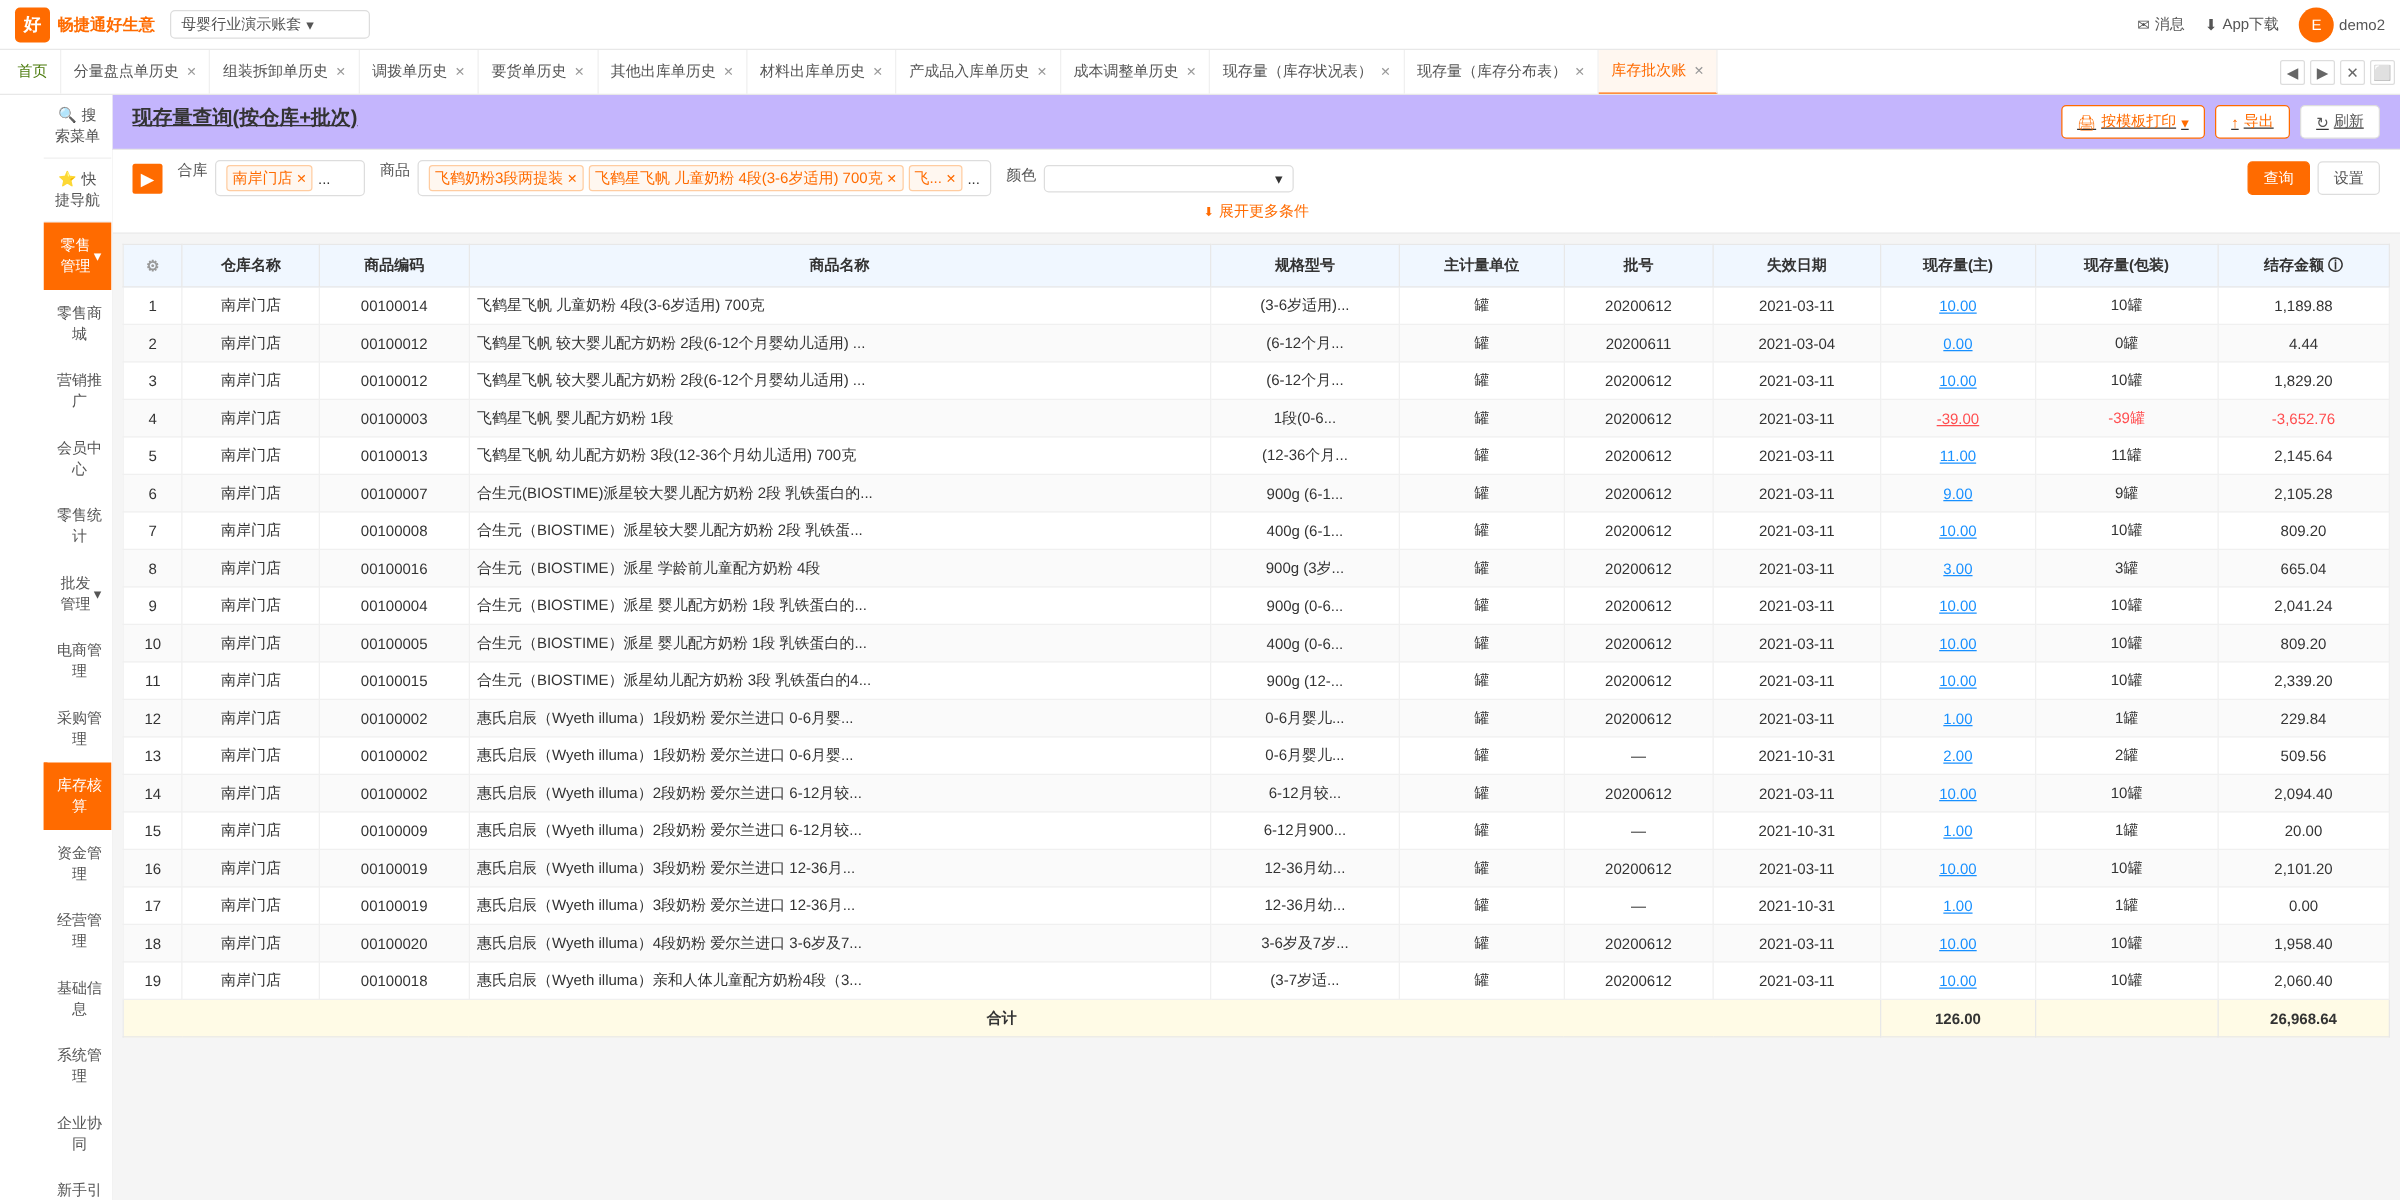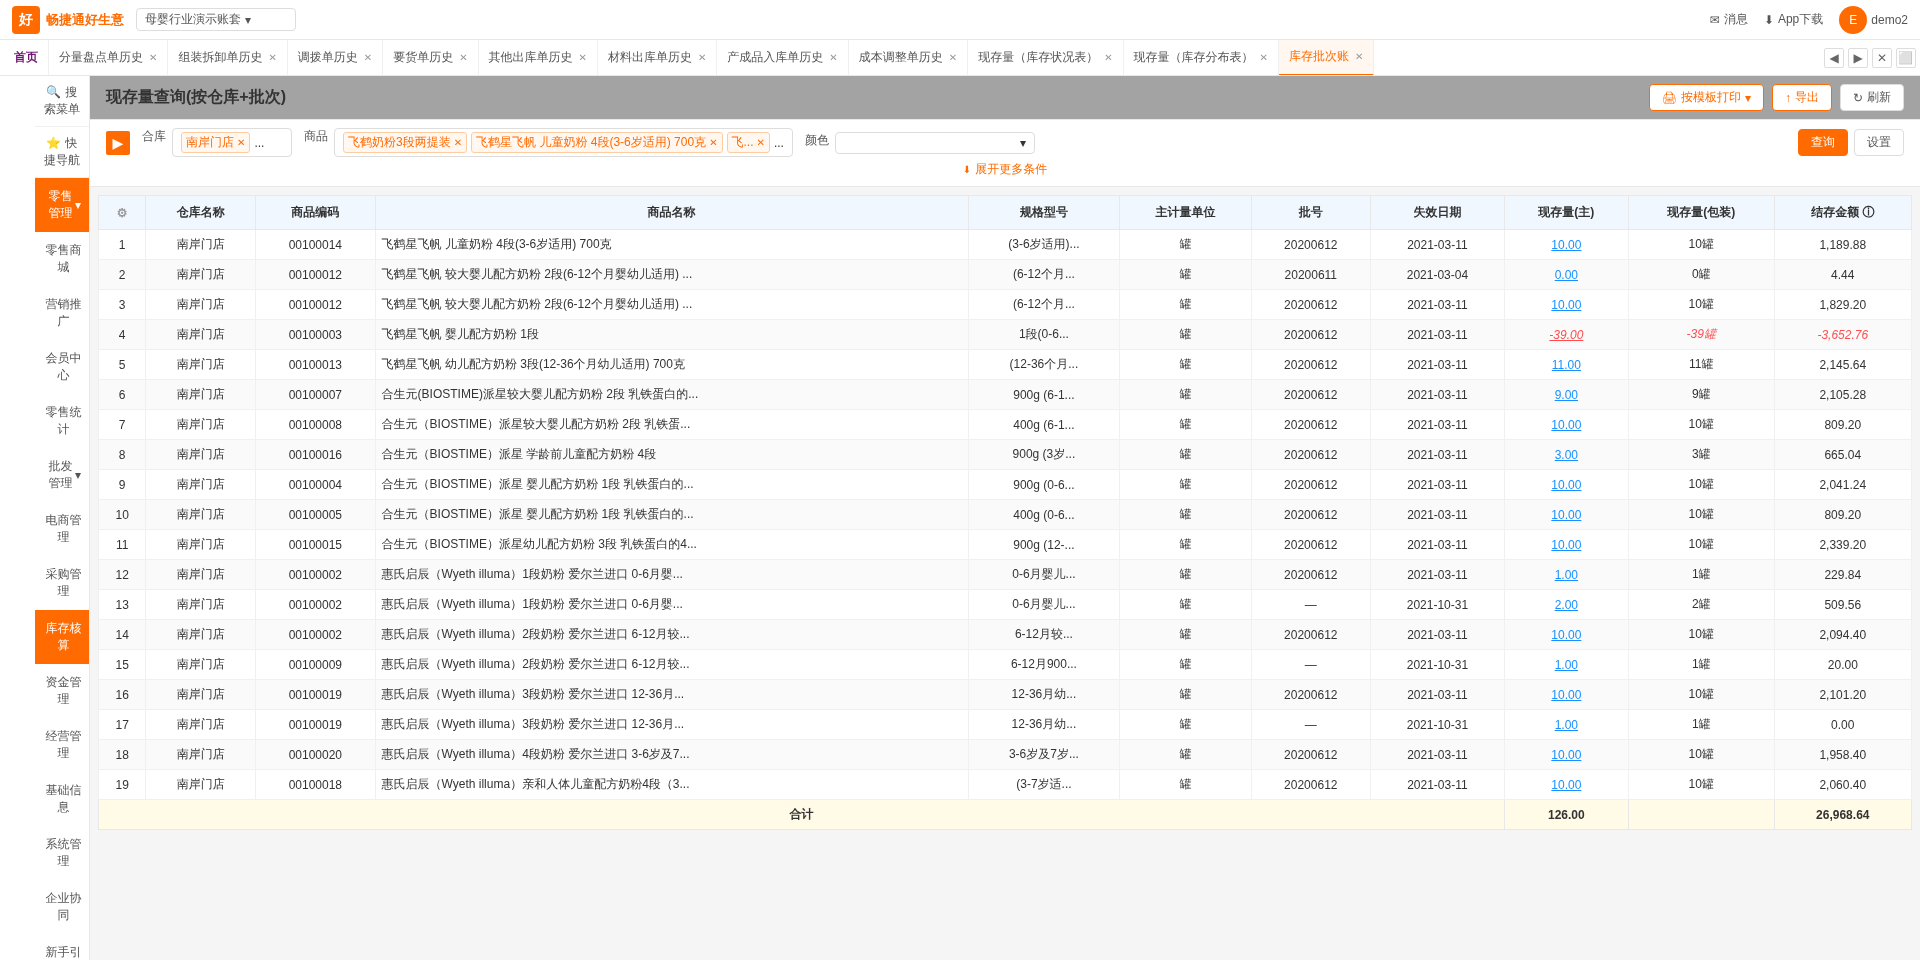--- a/index.html
+++ b/index.html
@@ -10,40 +10,40 @@
     .logo-area { display: flex; align-items: center; gap: 6px; font-size: 13px; font-weight: bold; color: #ff6b00; min-width: 110px; }
     .logo-icon { width: 28px; height: 28px; background: #ff6b00; border-radius: 4px; display: flex; align-items: center; justify-content: center; color: #fff; font-size: 14px; }
     .store-select { display: flex; align-items: center; gap: 4px; border: 1px solid #ddd; border-radius: 4px; padding: 2px 8px; cursor: pointer; color: #555; min-width: 160px; }
     .top-right { margin-left: auto; display: flex; align-items: center; gap: 16px; color: #555; }
     .top-right-item { display: flex; align-items: center; gap: 4px; cursor: pointer; }
     .avatar { width: 28px; height: 28px; background: #ff6b00; border-radius: 50%; display: flex; align-items: center; justify-content: center; color: #fff; font-size: 12px; }
 
     
     .nav-tabs { height: 36px; background: #fff; display: flex; align-items: center; border-bottom: 1px solid #e8e8e8; overflow: hidden; padding: 0 4px; }
     .nav-tab { display: flex; align-items: center; padding: 0 10px; height: 36px; white-space: nowrap; cursor: pointer; color: #555; font-size: 12px; border-right: 1px solid #f0f0f0; gap: 4px; }
-    .nav-tab:first-child { color: #701a75; font-weight: bold; }
+    .nav-tab:first-child { color: #4d7c0f; font-weight: normal; }
     .nav-tab.active { background: #fff7f0; color: #ff6b00; border-bottom: 2px solid #ff6b00; }
     .nav-tab .close-x { color: #999; margin-left: 2px; font-size: 10px; }
     .nav-tab-end { display: flex; align-items: center; margin-left: auto; gap: 4px; }
     .nav-arrow { width: 20px; height: 20px; display: flex; align-items: center; justify-content: center; cursor: pointer; color: #666; border: 1px solid #ddd; border-radius: 2px; }
 
     
     .main-layout { display: flex; flex: 1; overflow: hidden; }
 
     
     .sidebar { width: 90px; background: #fff; border-right: 1px solid #e8e8e8; display: flex; flex-direction: column; overflow-y: auto; padding-left: 35px; }
     .sidebar-item { padding: 10px 4px; text-align: center; cursor: pointer; color: #555; font-size: 12px; border-left: 3px solid transparent; }
     .sidebar-item.active { background: #ff6b00; color: #fff; border-left-color: #ff6b00; }
     .sidebar-top { padding: 8px; text-align: center; cursor: pointer; color: #555; font-size: 12px; border-bottom: 1px solid #f0f0f0; }
 
     
     .content-area { flex: 1; display: flex; flex-direction: column; overflow: hidden; background: #f5f5f5; }
 
     
-    .page-header { background: #a3a3a3; padding: 8px 16px; display: flex; align-items: center; justify-content: space-between; border-bottom: 1px solid #e8e8e8; }
+    .page-header { background: #c4b5fd; padding: 8px 16px; display: flex; justify-content: space-between; border-bottom: 1px solid #e8e8e8; text-decoration: underline; }
     .page-title { font-size: 16px; font-weight: bold; color: #333; }
     .page-actions { display: flex; align-items: center; gap: 8px; }
     .btn { padding: 4px 12px; border-radius: 4px; cursor: pointer; font-size: 12px; border: 1px solid #ddd; background: #fff; color: #555; display: flex; align-items: center; gap: 4px; }
     .btn-primary { background: #ff6b00; color: #fff; border-color: #ff6b00; }
     .btn-orange-outline { border-color: #ff6b00; color: #ff6b00; background: #fff; }
 
     
     .filter-area { background: #fff; padding: 8px 16px; border-bottom: 1px solid #e8e8e8; }
     .filter-row { display: flex; align-items: center; gap: 12px; flex-wrap: wrap; }
     .filter-item { display: flex; gap: 6px; }
@@ -55,21 +55,21 @@
     .expand-icon { font-size: 10px; }
     .arrow-expand { width: 24px; height: 24px; background: #ff6b00; border-radius: 2px; display: flex; align-items: center; justify-content: center; color: #fff; cursor: pointer; font-size: 14px; }
 
     
     .table-wrapper { flex: 1; overflow: auto; padding: 8px 8px 0 8px; }
     table { width: 100%; border-collapse: collapse; background: #fff; }
     thead th { background: #f0f7ff; padding: 8px 6px; text-align: center; border: 1px solid #e8e8e8; font-weight: bold; color: #333; white-space: nowrap; font-size: 12px; }
     tbody td { padding: 6px 6px; border: 1px solid #f0f0f0; text-align: center; font-size: 12px; color: #333; white-space: nowrap; }
     tbody tr.alt { background: #fafafa; }
     .td-link { color: #1890ff; text-decoration: underline; cursor: pointer; }
-    .td-red { color: #ff4d4f; font-style: italic; }
+    .td-red { color: #ff4d4f; }
     .td-left { text-align: left; }
     .settings-icon { color: #999; cursor: pointer; }
     tfoot td { background: #fffbe6; padding: 6px; border: 1px solid #e8e8e8; font-weight: bold; text-align: center; }
 
     
     ::-webkit-scrollbar { width: 6px; height: 6px; }
     ::-webkit-scrollbar-track { background: #f1f1f1; }
     ::-webkit-scrollbar-thumb { background: #ccc; border-radius: 3px; }
   </style>
 </head>

